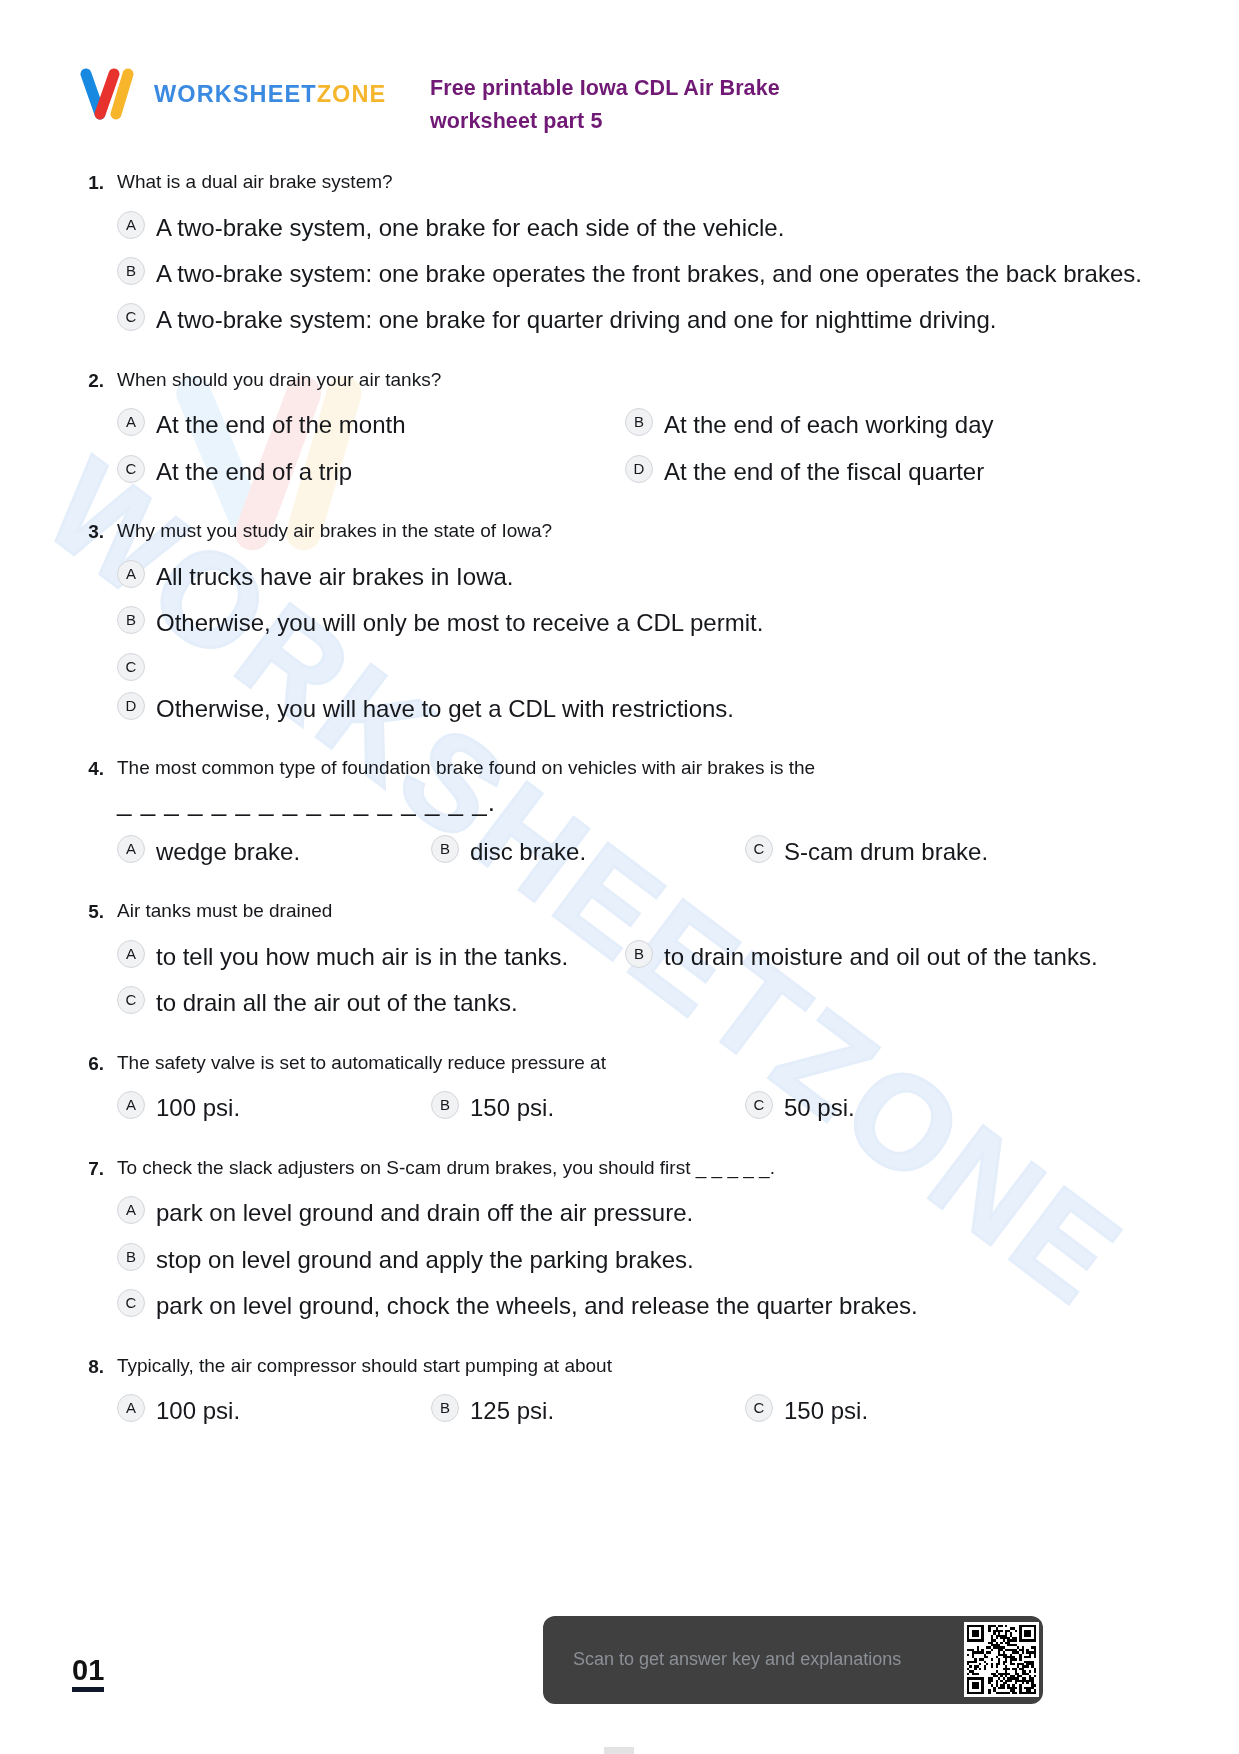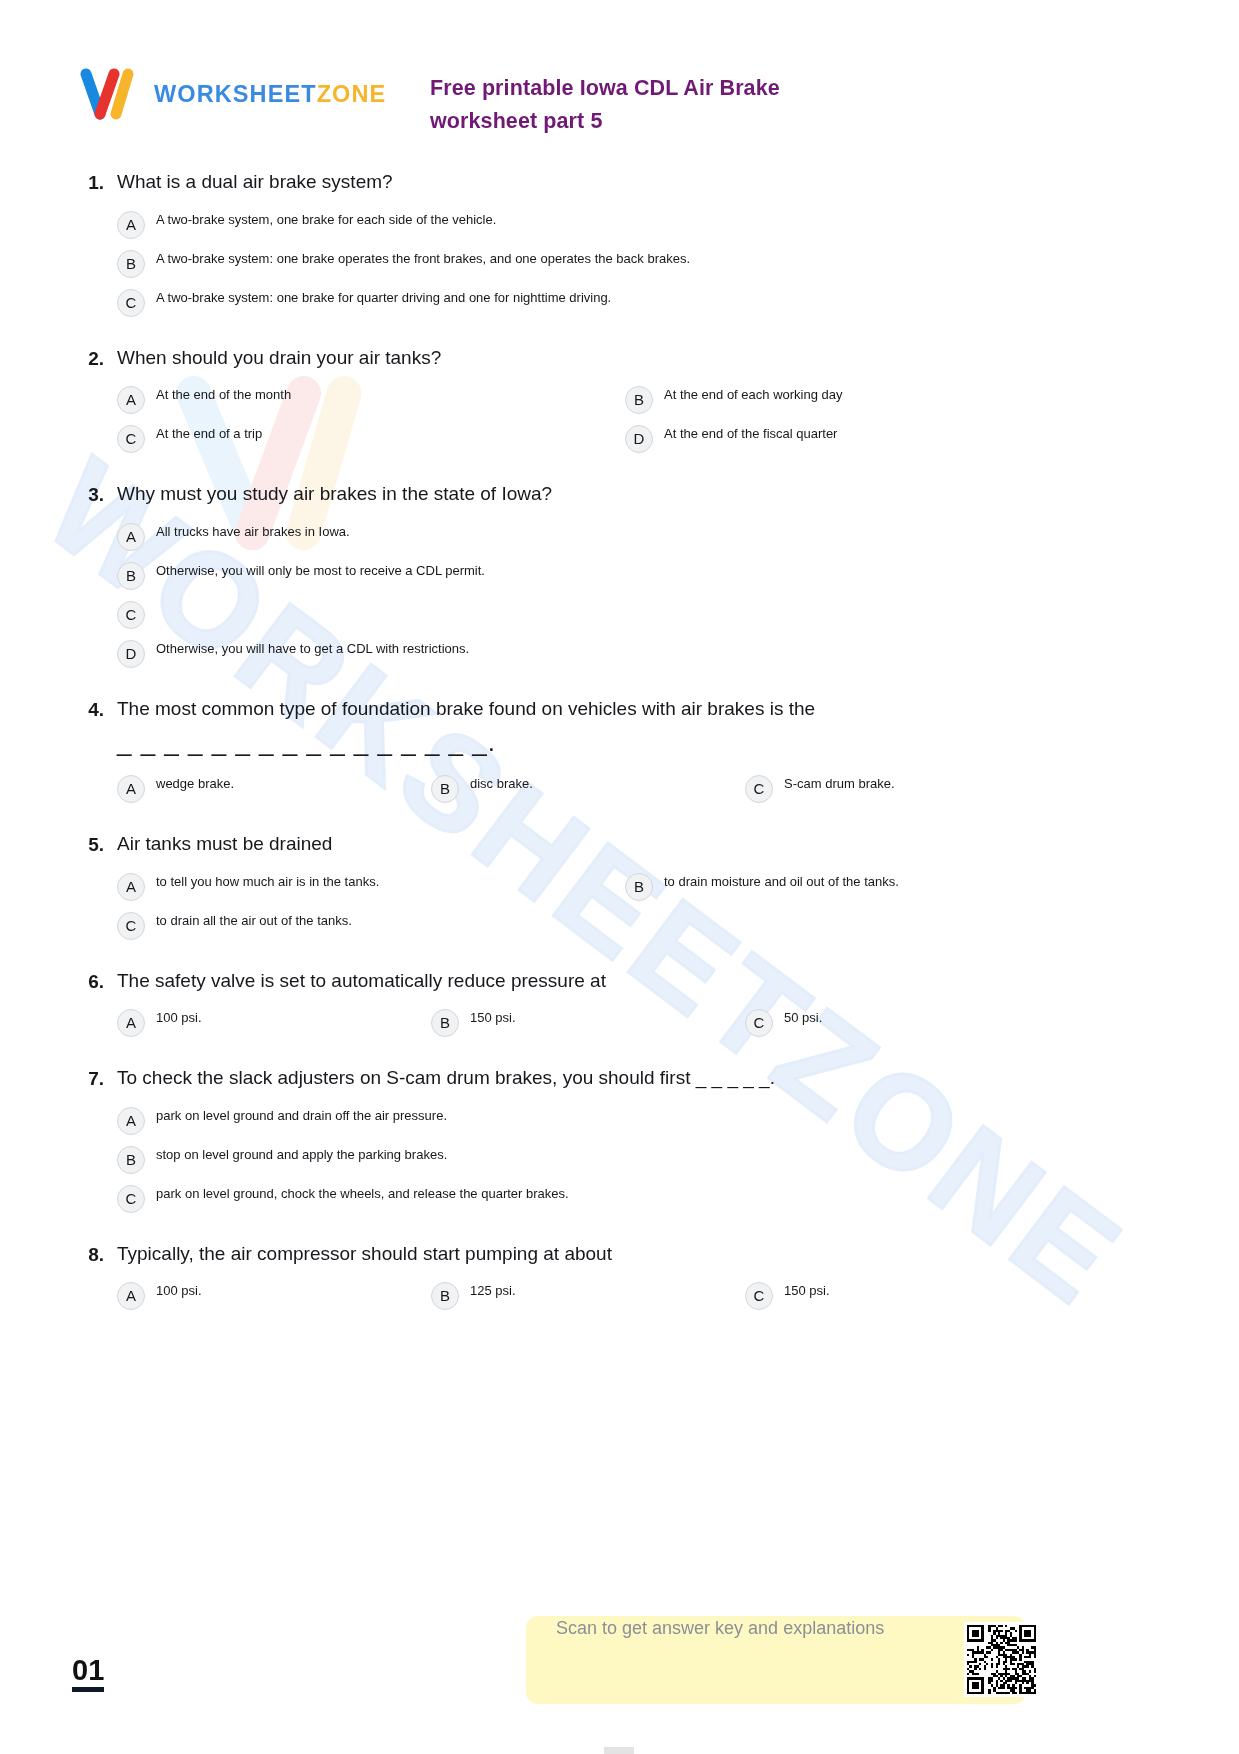--- a/index.html
+++ b/index.html
@@ -152,21 +152,21 @@
     border: 1px solid #d4d6da;
     background: #f1f2f4;
     color: #16181c;
     font-size: 15px;
     line-height: 26px;
     text-align: center;
     margin-top: 1px;
     font-family: "Liberation Sans", sans-serif;
   }
   .opt-text {
-    font-size: 13px;
+    font-size: 24px;
     color: #16181c;
     line-height: 1.52;
   }
 
   
   .footer {
     position: absolute;
     left: 0;
     bottom: 0;
     width: 1239px;
@@ -179,28 +179,28 @@
     bottom: 62px;
     font-size: 29px;
     font-weight: 700;
     color: #111;
     border-bottom: 5px solid #0f172a;
     padding-bottom: 2px;
     line-height: 1;
   }
   .scan-box {
     position: absolute;
-    right: 213px;
+    right: 196px;
     bottom: 50px;
     width: 500px;
     height: 88px;
-    background: #fef9c3;
+    background: #404040;
     border-radius: 12px;
     display: flex;
-    align-items: flex-start;
+    align-items: center;
   }
   .scan-text {
     font-size: 18px;
     color: #8b8f96;
     padding-left: 30px;
     line-height: 1.4;
   }
   .qr {
     position: absolute;
     right: 200px;

